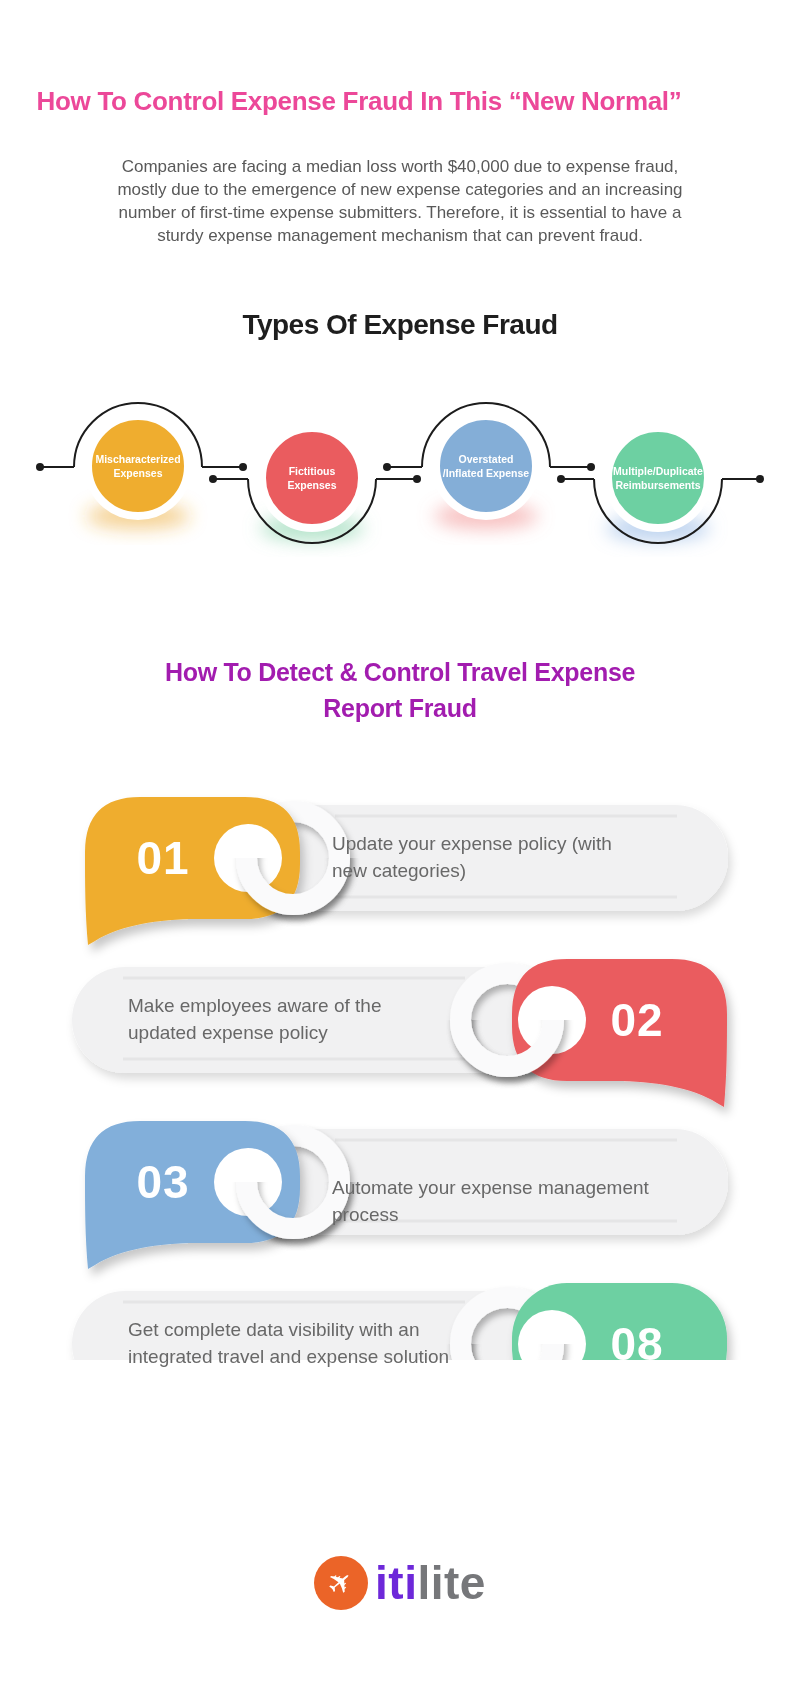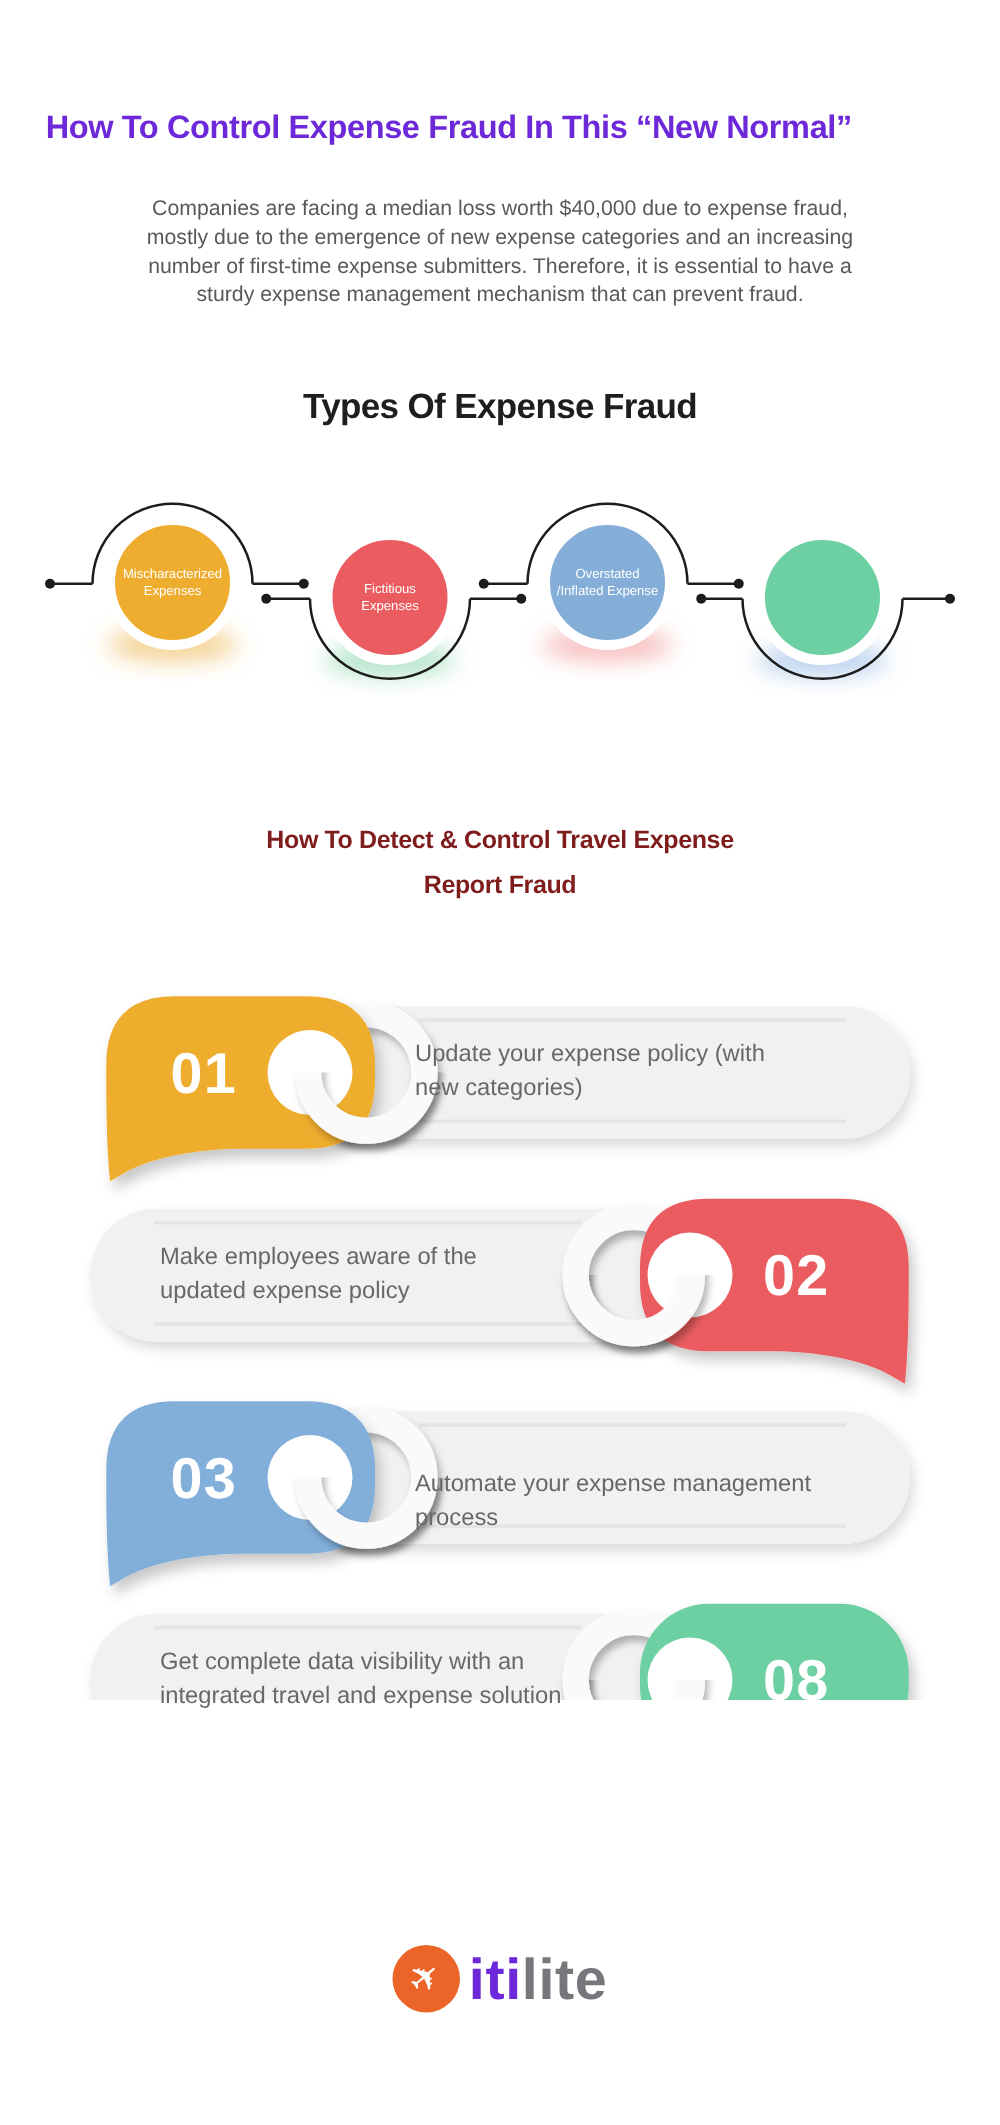--- a/index.html
+++ b/index.html
@@ -2,32 +2,32 @@
 <html><head>
 <meta charset="utf-8">
 <style>
   html,body{margin:0;padding:0;background:#ffffff;}
   #canvas{position:relative;width:800px;height:1700px;background:#ffffff;overflow:hidden;
           font-family:"Liberation Sans", sans-serif;}
   .abs{position:absolute;}
   .center-text{text-align:center;}
   .pre{white-space:pre-line;}
 
-  .title{left:0;top:86px;width:718px;font-size:26px;font-weight:700;color:#6d28d9;
+  .title{left:0;top:86px;width:718px;font-size:26px;font-weight:700;color:#ec4899;
          letter-spacing:-0.3px;text-align:center;}
   .intro{left:88px;top:155px;width:624px;font-size:17px;line-height:23px;color:#595959;}
   .h-types{left:0;top:309px;width:800px;font-size:28px;font-weight:700;color:#1e1e1e;letter-spacing:-0.5px;}
-  .h-steps{left:0;top:654px;width:800px;font-size:20px;line-height:36px;font-weight:700;color:#7f1d1d;letter-spacing:-0.3px;}
+  .h-steps{left:0;top:654px;width:800px;font-size:25px;line-height:36px;font-weight:700;color:#a21caf;letter-spacing:-0.3px;}
 
   svg{display:block;}
   .timeline-svg{left:0;top:380px;}
   .pills-svg{left:0;top:780px;}
 
   .circle-label{width:124px;height:44px;display:flex;align-items:center;justify-content:center;
-    text-align:center;color:#ffffff;font-size:10.5px;font-weight:400;line-height:14px;}
+    text-align:center;color:#ffffff;font-size:10.5px;font-weight:700;line-height:14px;}
 
   .step-number{width:130px;height:60px;display:flex;align-items:center;justify-content:center;
     color:#ffffff;font-size:46px;font-weight:700;letter-spacing:1px;text-align:right;}
   .step-text{font-size:19px;line-height:27px;color:#686868;}
 
   .logo{left:0;top:1556px;width:800px;display:flex;align-items:center;justify-content:center;gap:7px;}
   .logo-mark{width:54px;height:54px;border-radius:50%;display:flex;align-items:center;justify-content:center;}
   .logo-plane{color:#ffffff;font-size:30px;transform:rotate(-40deg);line-height:1;}
   .logo-word{font-size:46px;font-weight:700;letter-spacing:0.5px;line-height:54px;}
 </style>
@@ -91,20 +91,22 @@
       <circle cx="658" cy="478" r="50" fill="#6DD0A2"></circle>
     </g>
   </svg>
 
   <div class="abs circle-label pre" style="left:76px;top:444px;">Mischaracterized
 Expenses</div>
   <div class="abs circle-label pre" style="left:250px;top:456px;">Fictitious
 Expenses</div>
   <div class="abs circle-label pre" style="left:424px;top:444px;">Overstated
 /Inflated Expense</div>
+  <div class="abs circle-label pre" style="left:596px;top:456px;">Multiple/Duplicate
+Reimbursements</div>
 
   <div class="abs h-steps center-text pre">How To Detect &amp; Control Travel Expense
 Report Fraud</div>
 
   <svg class="abs pills-svg" width="800" height="580" viewBox="0 780 800 580">
     <defs>
       <filter id="shTag" x="-30%" y="-30%" width="160%" height="160%">
         <feDropShadow dx="4" dy="7" stdDeviation="5" flood-color="#000000" flood-opacity="0.22"></feDropShadow>
       </filter>
       <filter id="shPill" x="-20%" y="-40%" width="140%" height="180%">

